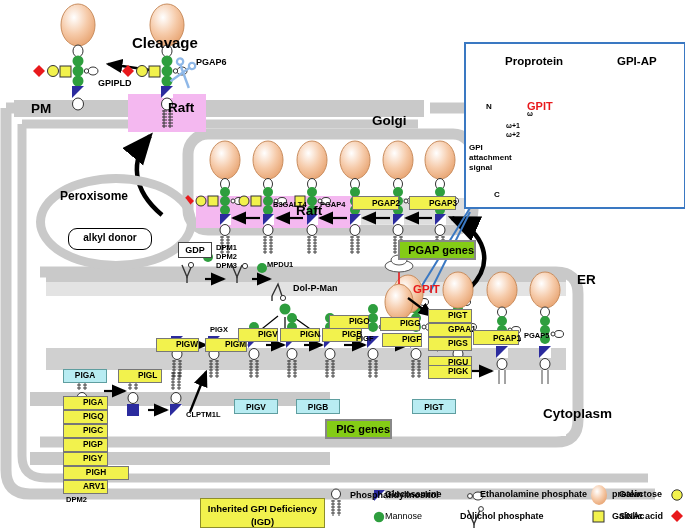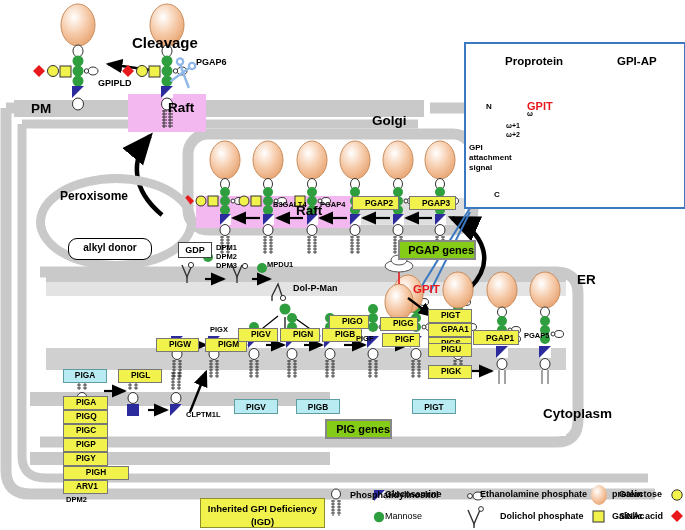--- a/index.html
+++ b/index.html
@@ -11,21 +11,21 @@
   .lbl{position:absolute;white-space:nowrap;font-weight:bold;}
   .lbl-xl{font-size:15px;margin-left:28px;}
   .lbl-lg{font-size:13.5px;}
   .lbl-md{font-size:11px;}
   .lbl-sm{font-size:9px;}
   .lbl-xs{font-size:7.5px;}
   .plain{font-weight:normal;}
   
   .gbox{position:absolute;background:#f2f24d;border:1px solid #777;
         font-size:8.3px;font-weight:bold;text-align:center;line-height:11px;
-        padding:0 12px;box-sizing:border-box;}
+        padding:0 19px;box-sizing:border-box;}
   .cbox{position:absolute;background:#b8ecf2;border:1px solid #5f9ea0;
         font-size:8.3px;font-weight:bold;text-align:center;line-height:11px;
         padding:0 2px;box-sizing:border-box;}
   .wbox{position:absolute;background:#fff;border:1px solid #444;
         font-size:9px;font-weight:bold;text-align:center;line-height:12px;
         box-sizing:border-box;}
   .dbox{position:absolute;background:#84cc16;border:2px solid #888;
         font-size:12px;font-weight:bold;text-align:right;box-sizing:border-box;}
   .legbox{position:absolute;border:1px solid #777;font-size:9.5px;font-weight:bold;
           text-align:center;line-height:13px;box-sizing:border-box;padding-top:3px;}
@@ -510,21 +510,21 @@
     </g>
   </svg>
 
   <div class="lbl lbl-lg" style="left:31px;top:101px" data-name="label-pm">PM</div>
   <div class="lbl lbl-lg" style="left:372px;top:113px" data-name="label-golgi">Golgi</div>
   <div class="lbl lbl-lg" style="left:577px;top:272px" data-name="label-er">ER</div>
   <div class="lbl lbl-lg" style="left:543px;top:406px" data-name="label-cytoplasm">Cytoplasm</div>
 
   <div class="perox" style="left:36px;top:174px;width:142px;height:78px" data-name="peroxisome-outline"></div>
   <div class="lbl lbl-md" style="left:60px;top:189px;font-size:12px" data-name="label-peroxisome">Peroxisome</div>
-  <div class="alkyl" style="left:68px;top:238px;width:82px;height:20px" data-name="alkyl-donor-box">alkyl donor</div>
+  <div class="alkyl" style="left:68px;top:228px;width:82px;height:20px" data-name="alkyl-donor-box">alkyl donor</div>
 
   <div class="lbl lbl-xl" style="left:104px;top:34px" data-name="label-cleavage">Cleavage</div>
   <div class="lbl lbl-sm" style="left:98px;top:78px" data-name="label-gpipld">GPIPLD</div>
   <div class="lbl lbl-sm" style="left:196px;top:57px" data-name="label-pgap6">PGAP6</div>
   <div class="lbl lbl-lg" style="left:168px;top:100px" data-name="label-raft-pm">Raft</div>
   <div class="lbl lbl-lg" style="left:296px;top:203px" data-name="label-raft-golgi">Raft</div>
 
   <div class="lbl lbl-xs" style="left:273px;top:200px" data-name="enzyme-b3galt4">B3GALT4</div>
   <div class="lbl lbl-xs" style="left:320px;top:200px" data-name="enzyme-pgap4">PGAP4</div>
   <div class="gbox" style="left:352px;top:196px;width:47px;height:14px;line-height:13px" data-name="enzyme-pgap2">PGAP2</div>
@@ -561,21 +561,21 @@
   <div class="gbox" style="left:280px;top:328px;width:40px;height:14px" data-name="gene-pign">PIGN</div>
   <div class="gbox" style="left:322px;top:328px;width:40px;height:14px" data-name="gene-pigb">PIGB</div>
   <div class="gbox" style="left:329px;top:315px;width:40px;height:14px" data-name="gene-pigo">PIGO</div>
   <div class="lbl lbl-xs" style="left:356px;top:334px" data-name="label-pigf-1">PIGF</div>
   <div class="gbox" style="left:380px;top:317px;width:38px;height:14px" data-name="gene-pigg">PIGG</div>
   <div class="gbox" style="left:382px;top:333px;width:38px;height:14px" data-name="gene-pigf-2">PIGF</div>
 
   <div class="gbox" style="left:428px;top:309px;width:44px;height:14px" data-name="gene-pigt">PIGT</div>
   <div class="gbox" style="left:428px;top:323px;width:44px;height:14px" data-name="gene-gpaa1">GPAA1</div>
   <div class="gbox" style="left:428px;top:337px;width:44px;height:14px" data-name="gene-pigs">PIGS</div>
-  <div class="gbox" style="left:428px;top:343px;width:44px;height:14px" data-name="gene-pigu">PIGU</div>
+  <div class="gbox" style="left:428px;top:356px;width:44px;height:14px" data-name="gene-pigu">PIGU</div>
   <div class="gbox" style="left:428px;top:365px;width:44px;height:14px" data-name="gene-pigk">PIGK</div>
   <div class="lbl lbl-md" style="left:413px;top:283px;color:#e8191c;font-size:11.5px" data-name="label-gpit-er">GPIT</div>
 
   <div class="gbox" style="left:473px;top:330px;width:46px;height:15px;line-height:14px" data-name="gene-pgap1">PGAP1</div>
   <div class="lbl lbl-xs" style="left:524px;top:331px" data-name="label-pgap5">PGAP5</div>
 
   <div class="cbox" style="left:234px;top:399px;width:44px;height:15px;line-height:14px" data-name="cyan-gene-pigv">PIGV</div>
   <div class="cbox" style="left:296px;top:399px;width:44px;height:15px;line-height:14px" data-name="cyan-gene-pigb">PIGB</div>
   <div class="cbox" style="left:412px;top:399px;width:44px;height:15px;line-height:14px" data-name="cyan-gene-pigt">PIGT</div>
 
@@ -634,21 +634,21 @@
     <rect x="263" y="25" width="11" height="11" fill="#f2f24d" stroke="#333"></rect>
 
     <circle cx="347" cy="9" r="5.2" fill="#f2f24d" stroke="#333"></circle>
 
     <path d="M347,24 L353,30 L347,36 L341,30 z" fill="#e8191c"></path>
   </svg>
   <div class="lbl lbl-sm plain" style="left:350px;top:490px;font-weight:bold" data-name="legend-label-phosphatidylinositol">Phosphatidylinositol</div>
   <div class="lbl lbl-sm plain" style="left:385px;top:489px;font-weight:bold" data-name="legend-label-glucosamine">Glucosamine</div>
   <div class="lbl lbl-sm plain" style="left:385px;top:511px;font-weight:normal" data-name="legend-label-mannose">Mannose</div>
   <div class="lbl lbl-sm plain" style="left:480px;top:489px;font-weight:bold" data-name="legend-label-ethanolamine-phosphate">Ethanolamine phosphate</div>
-  <div class="lbl lbl-sm plain" style="left:500px;top:511px;font-weight:bold" data-name="legend-label-dolichol-phosphate">Dolichol phosphate</div>
+  <div class="lbl lbl-sm plain" style="left:460px;top:511px;font-weight:bold" data-name="legend-label-dolichol-phosphate">Dolichol phosphate</div>
   <div class="lbl lbl-sm plain" style="left:612px;top:489px;font-weight:bold" data-name="legend-label-protein">protein</div>
   <div class="lbl lbl-sm plain" style="left:612px;top:511px;font-weight:bold" data-name="legend-label-galnac">GalNAc</div>
 
   <div class="lbl lbl-sm plain" style="left:619px;top:489px;font-weight:bold" data-name="legend-label-galactose">Galactose</div>
   <div class="lbl lbl-sm plain" style="left:619px;top:511px;font-weight:bold" data-name="legend-label-sialic-acid">Sialic acid</div>
 
   <style>
     [data-name="legend-label-protein"]{left:612px !important;}
     [data-name="legend-label-galnac"]{left:612px !important;}
     [data-name="legend-label-galactose"]{left:619px !important;}

